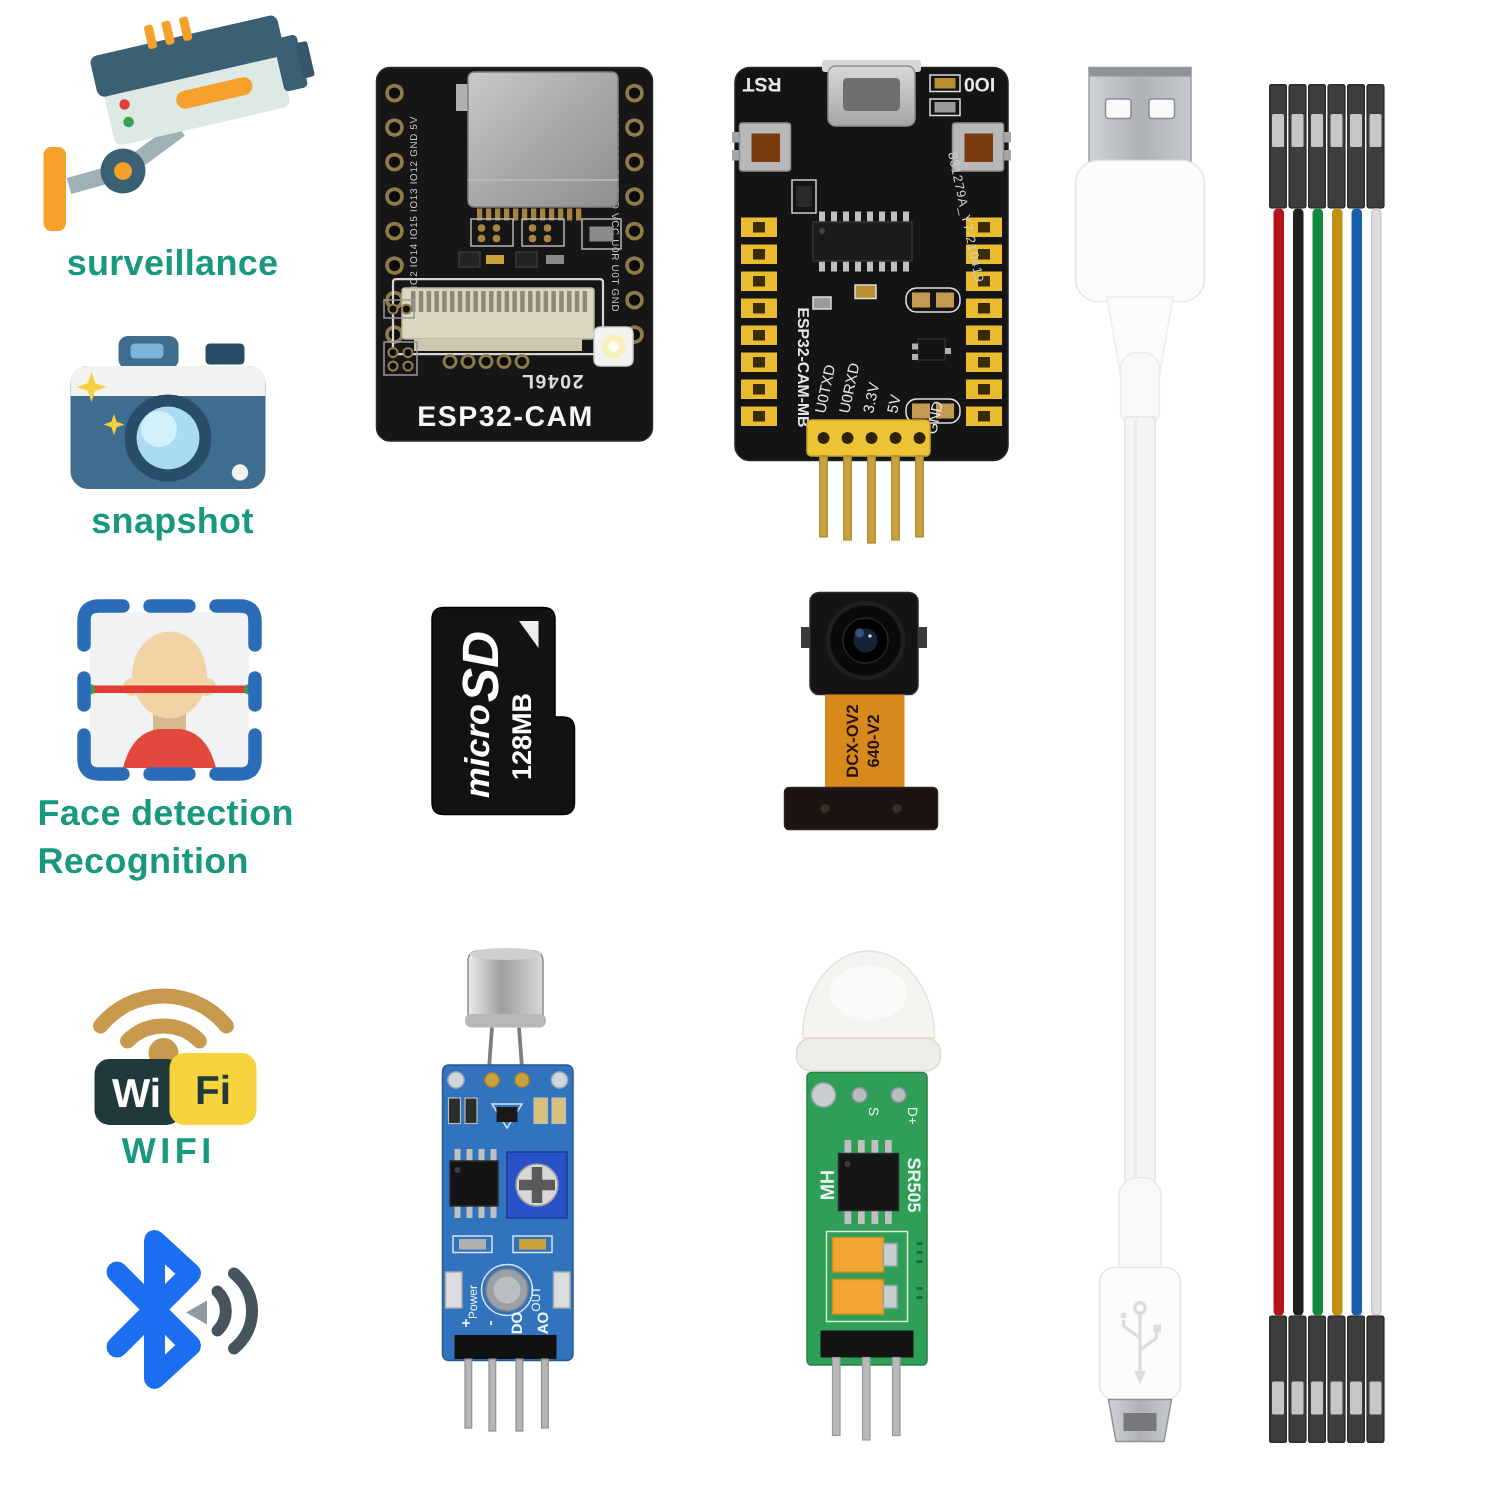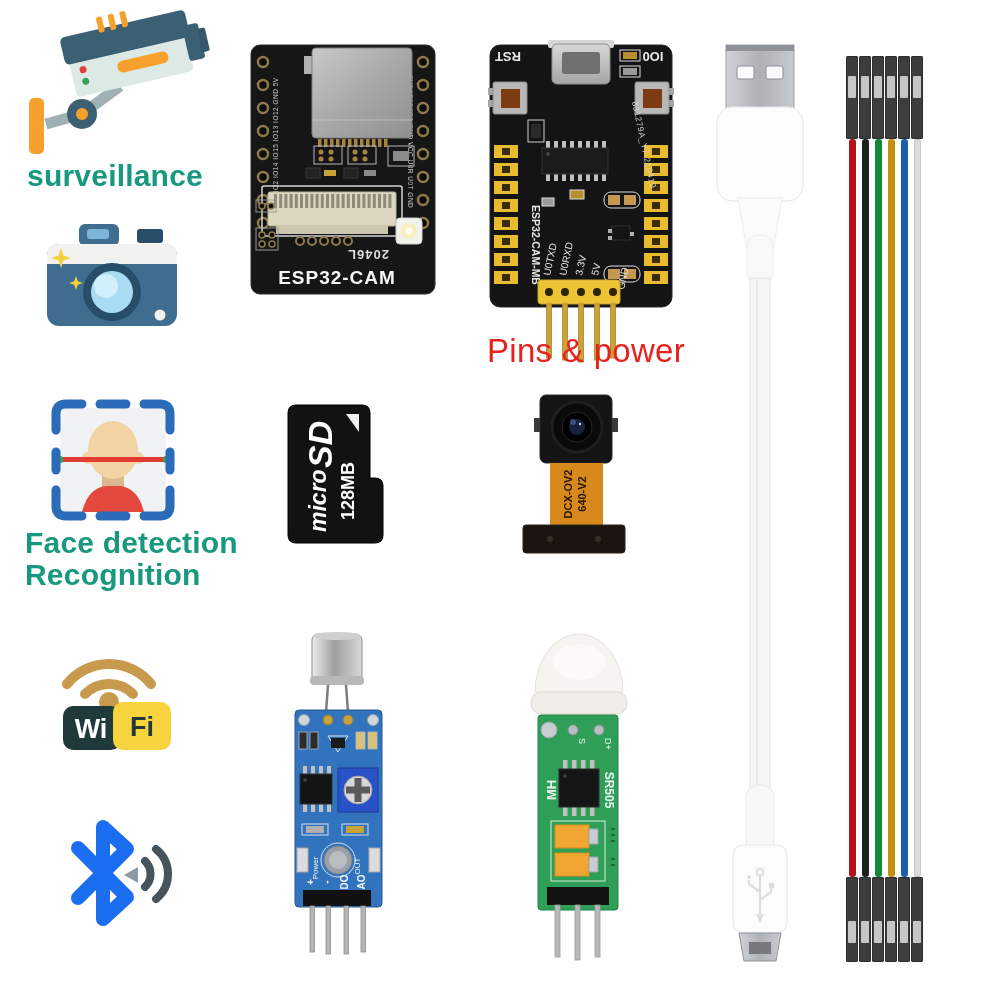--- a/index.html
+++ b/index.html
@@ -1,19 +1,19 @@
 <!DOCTYPE html>
 <html><head>
 <meta charset="utf-8">
 <style>
   html,body{margin:0;padding:0;}
   body{font-family:"Liberation Sans",sans-serif;background:#ffffff;}
   #canvas{position:relative;width:1000px;height:1000px;background:#ffffff;overflow:hidden;}
   .abs{position:absolute;}
-  .feat-label{position:absolute;color:#18997f;font-weight:600;font-size:30px;line-height:32px;letter-spacing:0.2px;}
+  .feat-label{position:absolute;color:#18997f;font-weight:600;font-size:24px;line-height:32px;letter-spacing:0.2px;}
   .center{text-align:center;}
   .caption-red{position:absolute;color:#e8211d;font-size:33px;font-weight:500;text-align:center;letter-spacing:0.3px;}
   .wirebox{position:absolute;}
   .pinhouse{position:absolute;width:12px;background:#3d3d3d;border-radius:2px;box-shadow:inset 0 0 0 1px #2e2e2e;}
   .pinwin{position:absolute;left:2px;width:8px;height:22px;background:#c6c6c6;border-radius:1px;}
   .wire{position:absolute;width:7px;border-radius:3px;}
 </style>
 </head>
 <body>
 
@@ -54,20 +54,21 @@
     <rect x="92" y="9" width="26" height="14" rx="3" fill="#274d68"></rect>
     <rect x="2" y="24" width="130" height="82" rx="12" fill="#3f6d90"></rect>
     <path d="M14,24 H120 Q132,24 132,36 V44 H2 V36 Q2,24 14,24 Z" fill="#f2f2f0"></path>
     <circle cx="67" cy="72" r="29" fill="#274d68"></circle>
     <circle cx="67" cy="72" r="21" fill="#a9dbf4"></circle>
     <circle cx="61" cy="66" r="12" fill="#d2effc"></circle>
     <circle cx="115" cy="95" r="5.5" fill="#f2f2f0"></circle>
     <polygon points="16,28 18.5,35.5 26,38 18.5,40.5 16,48 13.5,40.5 6,38 13.5,35.5" fill="#f6cf3f"></polygon>
     <polygon points="31,56 32.8,61.2 38,63 32.8,64.8 31,70 29.2,64.8 24,63 29.2,61.2" fill="#f6cf3f"></polygon>
   </svg>
+  <div class="feat-label center" style="left:0px;top:332px;width:230px">snapshot</div>
 
   <svg class="abs" style="left:48px;top:396px" width="132" height="128" viewBox="0 0 132 128">
     <rect x="12" y="12" width="106" height="104" rx="8" fill="#f1f2f4"></rect>
     <g>
       <circle cx="40" cy="62" r="6" fill="#f2d3a4"></circle>
       <circle cx="90" cy="62" r="6" fill="#f2d3a4"></circle>
       <rect x="54" y="74" width="22" height="22" fill="#d8b88c"></rect>
       <path d="M34,116 Q40,92 58,90 L72,90 Q90,92 96,116 Z" fill="#e2483d"></path>
       <ellipse cx="65" cy="54" rx="25" ry="29" fill="#f2d3a4"></ellipse>
     </g>
@@ -94,20 +95,21 @@
     <g stroke="#c79a4e" stroke-width="10" fill="none" stroke-linecap="round">
       <path d="M22,62 A54,54 0 0 1 106,62"></path>
       <path d="M40,72 A34,34 0 0 1 88,72"></path>
     </g>
     <circle cx="64" cy="80" r="10" fill="#c79a4e"></circle>
     <rect x="18" y="84" width="58" height="44" rx="10" fill="#203a3c"></rect>
     <rect x="68" y="80" width="58" height="48" rx="10" fill="#f7d33d"></rect>
     <text x="46" y="116" font-size="27" font-weight="bold" fill="#ffffff" text-anchor="middle">Wi</text>
     <text x="97" y="114" font-size="27" font-weight="bold" fill="#203a3c" text-anchor="middle">Fi</text>
   </svg>
+  <div class="feat-label center" style="left:0px;top:752px;width:225px;letter-spacing:3px">WIFI</div>
 
   <svg class="abs" style="left:48px;top:815px" width="125" height="118" viewBox="0 0 125 118">
     <path d="M30,33 L79,82 L55,104 L55,12 L79,34 L30,83" fill="none" stroke="#1b6ef0" stroke-width="14" stroke-linecap="round" stroke-linejoin="round"></path>
     <polygon points="90,52 90,68 76,60" fill="#8d9aa3"></polygon>
     <g stroke="#46545e" stroke-width="8" fill="none" stroke-linecap="round">
       <path d="M97,46 A18,18 0 0 1 97,72"></path>
       <path d="M108,34 A32,32 0 0 1 108,84"></path>
     </g>
   </svg>
 
@@ -346,21 +348,20 @@
       <circle cx="111" cy="252" r="4" fill="#2e2300"></circle>
       <circle cx="127" cy="252" r="4" fill="#2e2300"></circle>
     <g fill="#c9a23a" stroke="#a8862e" stroke-width="0.8">
       <rect x="60.5" y="264" width="5" height="54"></rect>
         <rect x="76.5" y="264" width="5" height="56"></rect>
       <rect x="92.5" y="264" width="5" height="58"></rect>
         <rect x="108.5" y="264" width="5" height="56"></rect>
       <rect x="124.5" y="264" width="5" height="54"></rect>
     </g>
   </svg>
-  <div class="caption-red" style="left:478px;top:332px;width:216px">Pins &amp; power</div>
 
   <svg class="abs" style="left:282px;top:398px" width="112" height="152" viewBox="0 0 112 152">
     <path d="M14,7 H80 Q88,7 88,15 V80 H93 Q101,80 101,88 V137 Q101,145 93,145 H14 Q6,145 6,137 V15 Q6,7 14,7 Z" fill="#121212" stroke="#000000"></path>
     <polygon points="64,16 77,16 77,34" fill="#efefef"></polygon>
     <g transform="translate(48,78) rotate(-90)" fill="#ffffff">
       <text x="-56" y="-4" font-size="23" font-weight="bold" font-style="italic">micro</text>
       <text x="8" y="2" font-size="34" font-weight="bold" font-style="italic">SD</text>
       <text x="-44" y="24" font-size="18" font-weight="bold">128MB</text>
     </g>
   </svg>

